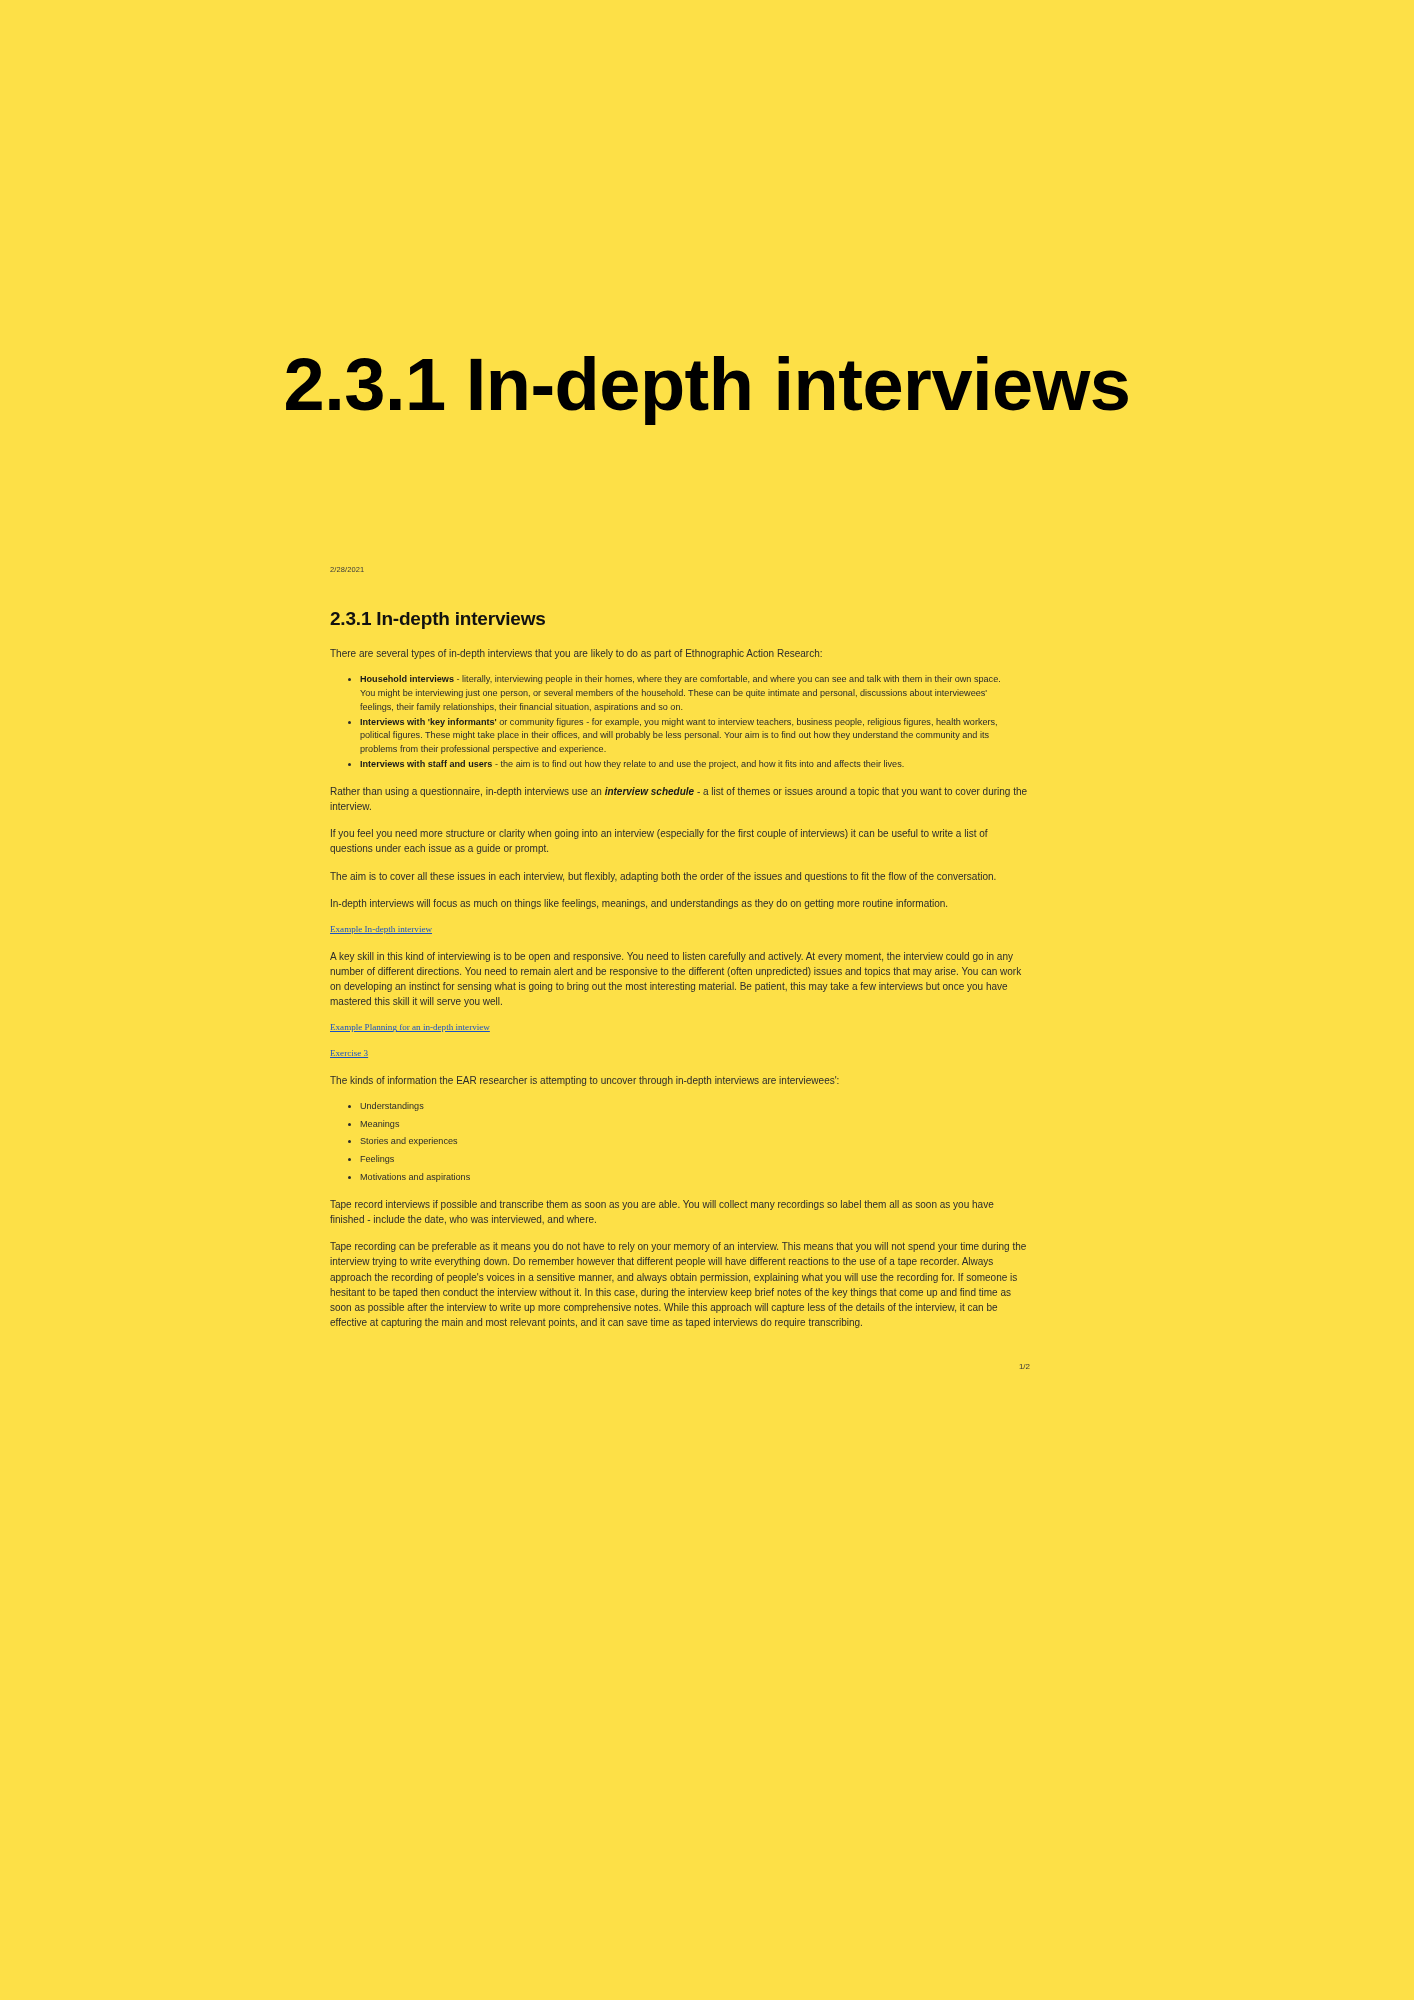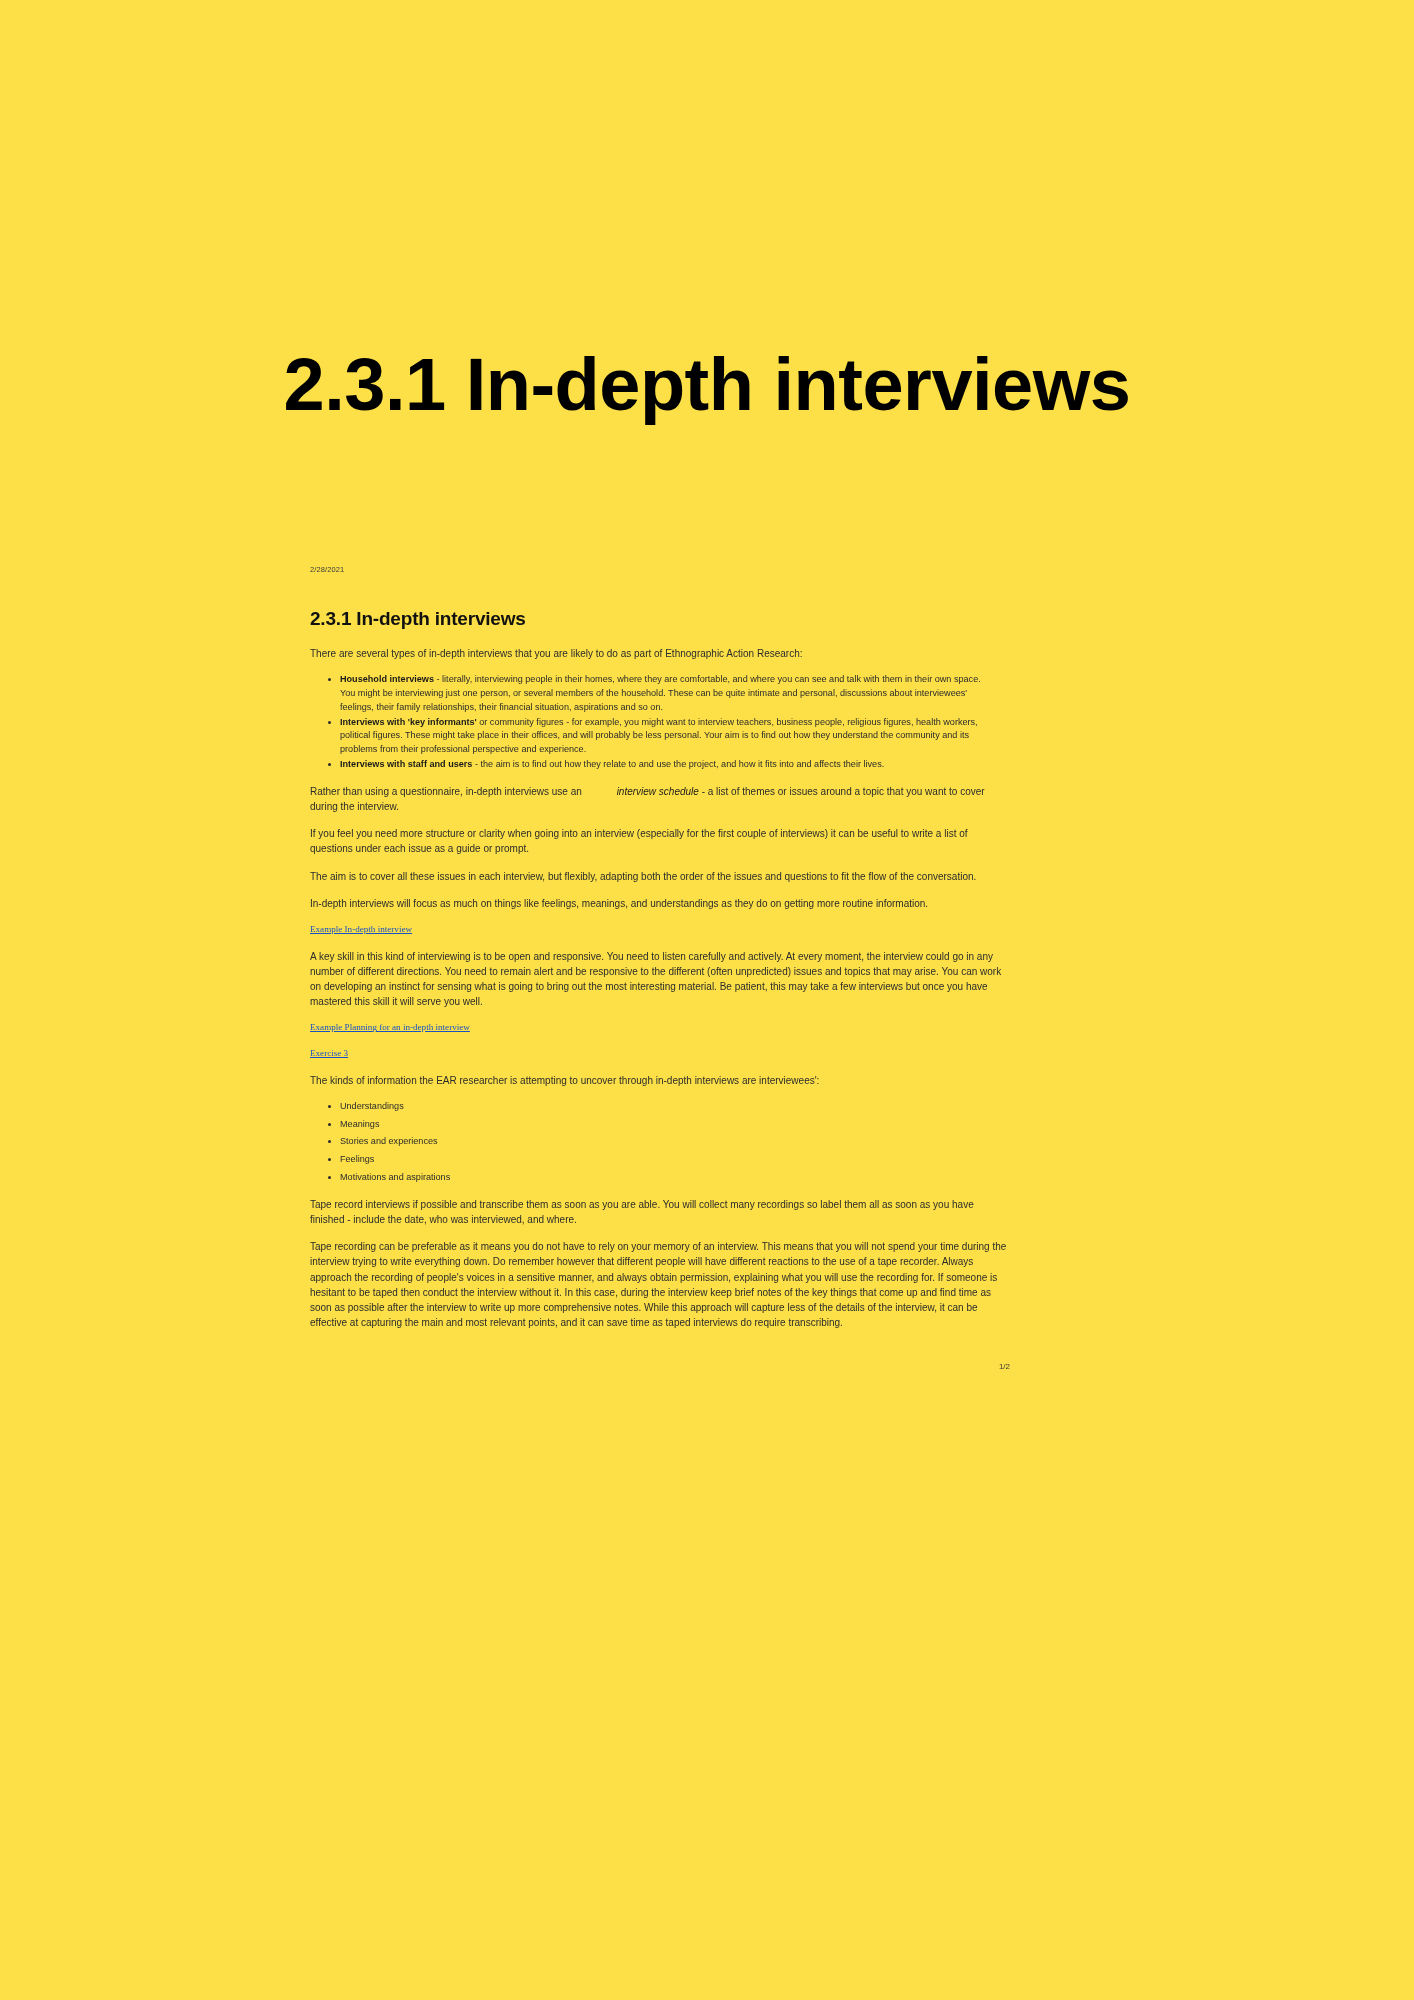--- a/index.html
+++ b/index.html
@@ -30,21 +30,21 @@
     text-align: center;
     font-size: 74px;
     font-weight: bold;
     line-height: 1.22;
     letter-spacing: -0.5px;
     color: #000000;
   }
   
   .doc {
     position: absolute;
-    left: 310px;
+    left: 330px;
     top: 565px;
     width: 700px;
   }
   .doc-date {
     font-size: 7.5px;
     color: #3a3a3a;
     margin-bottom: 34px;
     letter-spacing: 0.1px;
   }
   .doc-h1 {
@@ -69,21 +69,21 @@
   .doc ul li {
     font-size: 9.1px;
     line-height: 1.52;
     color: #2b2b2b;
     margin-bottom: 1px;
   }
   .doc ul.plain li {
     margin-bottom: 4px;
   }
   .doc .b { font-weight: bold; color: #1a1a1a; }
-  .doc .i { font-style: italic; font-weight: normal; color: #1a1a1a; margin-left: 32px; }
+  .doc .i { font-style: italic; font-weight: bold; color: #1a1a1a; }
   .doc a.link {
     display: block;
     font-size: 9.1px;
     line-height: 1.5;
     color: #1a52c4;
     text-decoration: underline;
     margin: 0 0 12px 0;
     font-family: Liberation Serif, serif;
   }
   .doc-footer {

